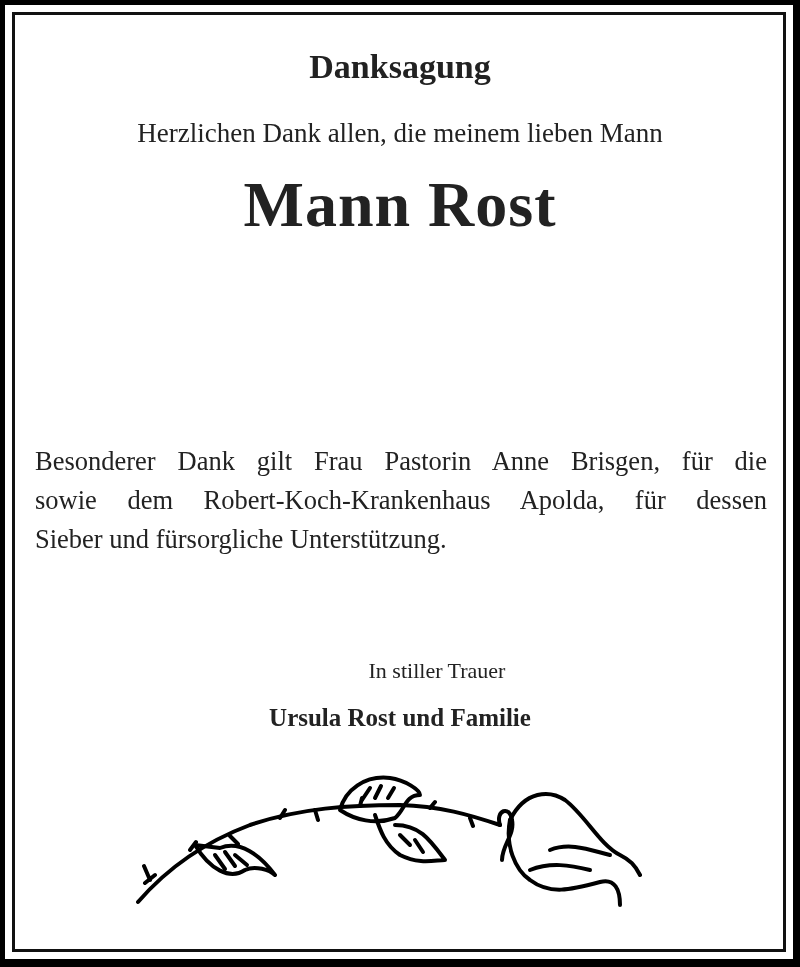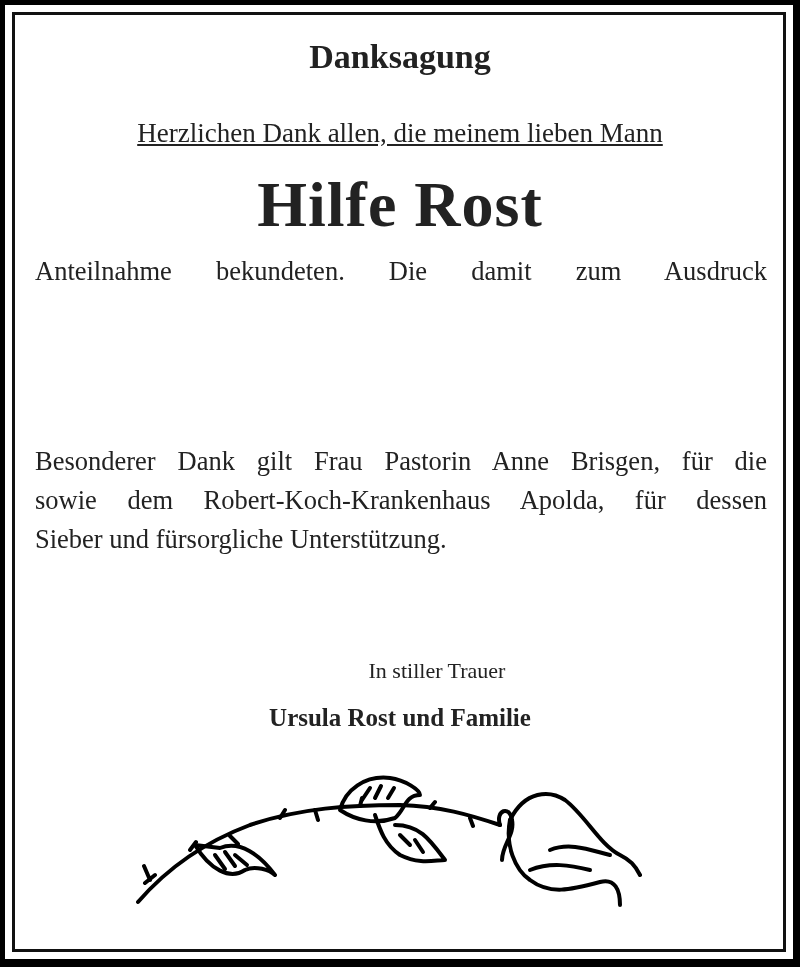--- a/index.html
+++ b/index.html
@@ -1,45 +1,44 @@
 <!DOCTYPE html>
 <html><head>
 <meta charset="utf-8">
 <style>
   html, body { margin: 0; padding: 0; background: #fff; }
   body { width: 800px; height: 967px; position: relative; overflow: hidden; }
   .outer { position: absolute; left: 0; top: 0; width: 800px; height: 967px; background: #000; }
   .gap { position: absolute; left: 5px; top: 5px; right: 7px; bottom: 8px; background: #fff; }
   .inner { position: absolute; left: 12px; top: 12px; right: 14px; bottom: 15px; border: 3px solid #111; background: #fff; box-sizing: border-box; }
   .t { position: absolute; left: 0; width: 800px; text-align: center; color: #222; font-family: "Liberation Serif", "DejaVu Serif", serif; white-space: nowrap; }
-  .title { top: 38px; font-size: 34px; font-weight: bold; }
-  .intro { top: 118px; font-size: 27px; text-decoration: underline; }
+  .title { top: 48px; font-size: 34px; font-weight: bold; }
+  .intro { top: 118px; font-size: 27px; }
   .name { top: 168px; font-size: 64px; font-weight: bold; letter-spacing: 1px; }
   .para { position: absolute; left: 35px; width: 732px; font-family: "Liberation Serif", "DejaVu Serif", serif; font-size: 26.5px; line-height: 39px; color: #222; }
   .para .l { display: block; text-align: justify; text-align-last: justify; height: 39px; white-space: nowrap; }
   .para .l.last { text-align-last: left; }
   .p1 { top: 252px; }
   .p2 { top: 442px; }
   .mourn { top: 658px; font-size: 22px; padding-left: 37px; }
   .sign { top: 704px; font-size: 25px; font-weight: bold; }
   .rose { position: absolute; left: 130px; top: 770px; width: 520px; height: 150px; }
 </style>
 </head>
 <body>
 
 <div class="outer"></div>
 <div class="gap"></div>
 <div class="inner"></div>
 
 <div class="t title">Danksagung</div>
 <div class="t intro">Herzlichen Dank allen, die meinem lieben Mann</div>
-<div class="t name">Hilfe Rost</div>
+<div class="t name">Mann Rost</div>
 
 <div class="para p1">
-  <span class="l">Anteilnahme bekundeten. Die damit zum Ausdruck</span>
 </div>
 
 <div class="para p2">
   <span class="l">Besonderer Dank gilt Frau Pastorin Anne Brisgen, für die</span>
   <span class="l">sowie dem Robert-Koch-Krankenhaus Apolda, für dessen</span>
   <span class="l last">Sieber und fürsorgliche Unterstützung.</span>
 </div>
 
 <div class="t mourn">In stiller Trauer</div>
 <div class="t sign">Ursula Rost und Familie</div>

